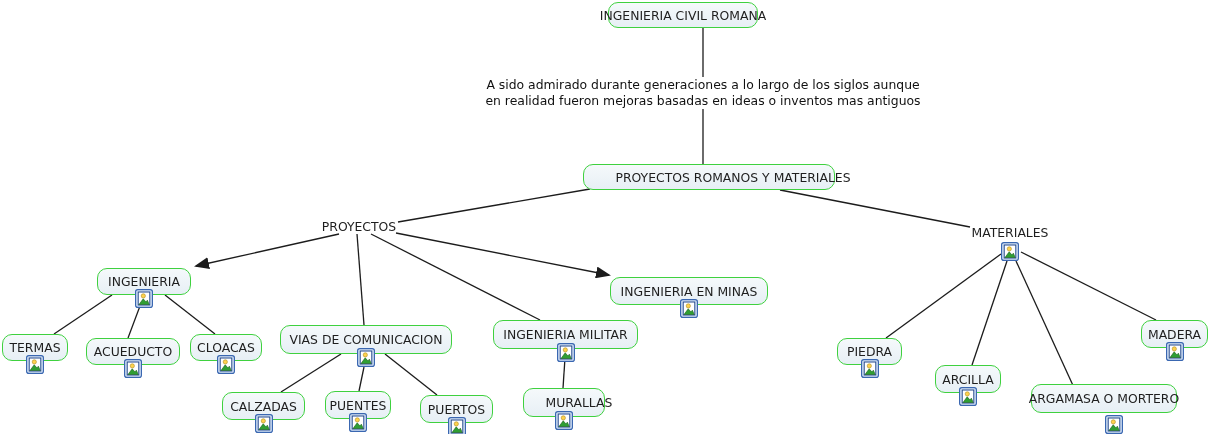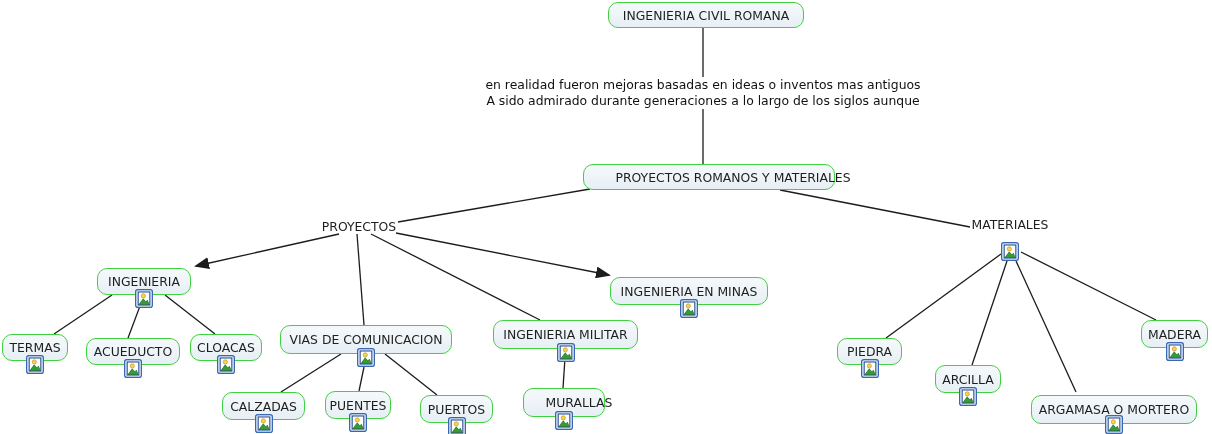--- a/index.html
+++ b/index.html
@@ -53,35 +53,35 @@
       <line x1="364" y1="367" x2="359" y2="391" stroke="#1c1c1c" stroke-width="1.3"></line>
       <line x1="385" y1="354" x2="437" y2="395" stroke="#1c1c1c" stroke-width="1.3"></line>
       <line x1="565" y1="358" x2="563" y2="388" stroke="#1c1c1c" stroke-width="1.3"></line>
       <line x1="1001" y1="254" x2="886" y2="338" stroke="#1c1c1c" stroke-width="1.3"></line>
       <line x1="1007" y1="261" x2="972" y2="365" stroke="#1c1c1c" stroke-width="1.3"></line>
       <line x1="1016" y1="261" x2="1076" y2="392" stroke="#1c1c1c" stroke-width="1.3"></line>
       <line x1="1021" y1="252" x2="1156" y2="320" stroke="#1c1c1c" stroke-width="1.3"></line>
     </svg>
 
   <div id="paragraph">
+    <div>A sido admirado durante generaciones a lo largo de los siglos aunque</div>
     <div>en realidad fueron mejoras basadas en ideas o inventos mas antiguos</div>
-    <div>A sido admirado durante generaciones a lo largo de los siglos aunque</div>
   </div>
 
   <div id="nodes">
-      <div class="node box" style="left: 608px; top: 2px; width: 196px; height: 26px;">
+      <div class="node box" style="left: 608px; top: 2px; width: 150px; height: 26px;">
         <span>INGENIERIA CIVIL ROMANA</span>
       </div>
       <div class="node box" style="left: 583px; top: 164px; width: 252px; height: 26px; padding-left: 48px;">
         <span>PROYECTOS ROMANOS Y MATERIALES</span>
       </div>
       <div class="node text" style="left: 318px; top: 218px; width: 82px; height: 17px;">
         <span>PROYECTOS</span>
       </div>
-      <div class="node text" style="left: 966px; top: 216px; width: 88px; height: 17px;">
+      <div class="node text" style="left: 966px; top: 224px; width: 88px; height: 17px;">
         <span>MATERIALES</span>
       </div>
       <div class="res-icon" style="left: 1001px; top: 242px;">
         <svg width="18" height="19" viewBox="0 0 18 19">
     <rect x="0.6" y="0.6" width="16.8" height="17.8" rx="2.2" fill="#d8e5f6" stroke="#3a67b1" stroke-width="1.2"></rect>
     <rect x="3.2" y="3" width="11.6" height="13" fill="#ffffff" stroke="#23488c" stroke-width="1"></rect>
     <circle cx="8.3" cy="6.9" r="2.1" fill="#ffd24d" stroke="#b8962e" stroke-width="0.7"></circle>
     <path d="M4 15.5 L8.2 9.8 L10.8 12.8 L12.4 11.2 L14.2 15.5 Z" fill="#2f9e33" stroke="#1a5c1d" stroke-width="0.6"></path>
   </svg>
       </div>
@@ -221,21 +221,21 @@
         <span>ARCILLA</span>
       </div>
       <div class="res-icon" style="left: 959px; top: 387px;">
         <svg width="18" height="19" viewBox="0 0 18 19">
     <rect x="0.6" y="0.6" width="16.8" height="17.8" rx="2.2" fill="#d8e5f6" stroke="#3a67b1" stroke-width="1.2"></rect>
     <rect x="3.2" y="3" width="11.6" height="13" fill="#ffffff" stroke="#23488c" stroke-width="1"></rect>
     <circle cx="8.3" cy="6.9" r="2.1" fill="#ffd24d" stroke="#b8962e" stroke-width="0.7"></circle>
     <path d="M4 15.5 L8.2 9.8 L10.8 12.8 L12.4 11.2 L14.2 15.5 Z" fill="#2f9e33" stroke="#1a5c1d" stroke-width="0.6"></path>
   </svg>
       </div>
-      <div class="node box" style="left: 1031px; top: 395px; width: 166px; height: 29px;">
+      <div class="node box" style="left: 1031px; top: 384px; width: 146px; height: 29px;">
         <span>ARGAMASA O MORTERO</span>
       </div>
       <div class="res-icon" style="left: 1105px; top: 415px;">
         <svg width="18" height="19" viewBox="0 0 18 19">
     <rect x="0.6" y="0.6" width="16.8" height="17.8" rx="2.2" fill="#d8e5f6" stroke="#3a67b1" stroke-width="1.2"></rect>
     <rect x="3.2" y="3" width="11.6" height="13" fill="#ffffff" stroke="#23488c" stroke-width="1"></rect>
     <circle cx="8.3" cy="6.9" r="2.1" fill="#ffd24d" stroke="#b8962e" stroke-width="0.7"></circle>
     <path d="M4 15.5 L8.2 9.8 L10.8 12.8 L12.4 11.2 L14.2 15.5 Z" fill="#2f9e33" stroke="#1a5c1d" stroke-width="0.6"></path>
   </svg>
       </div>

